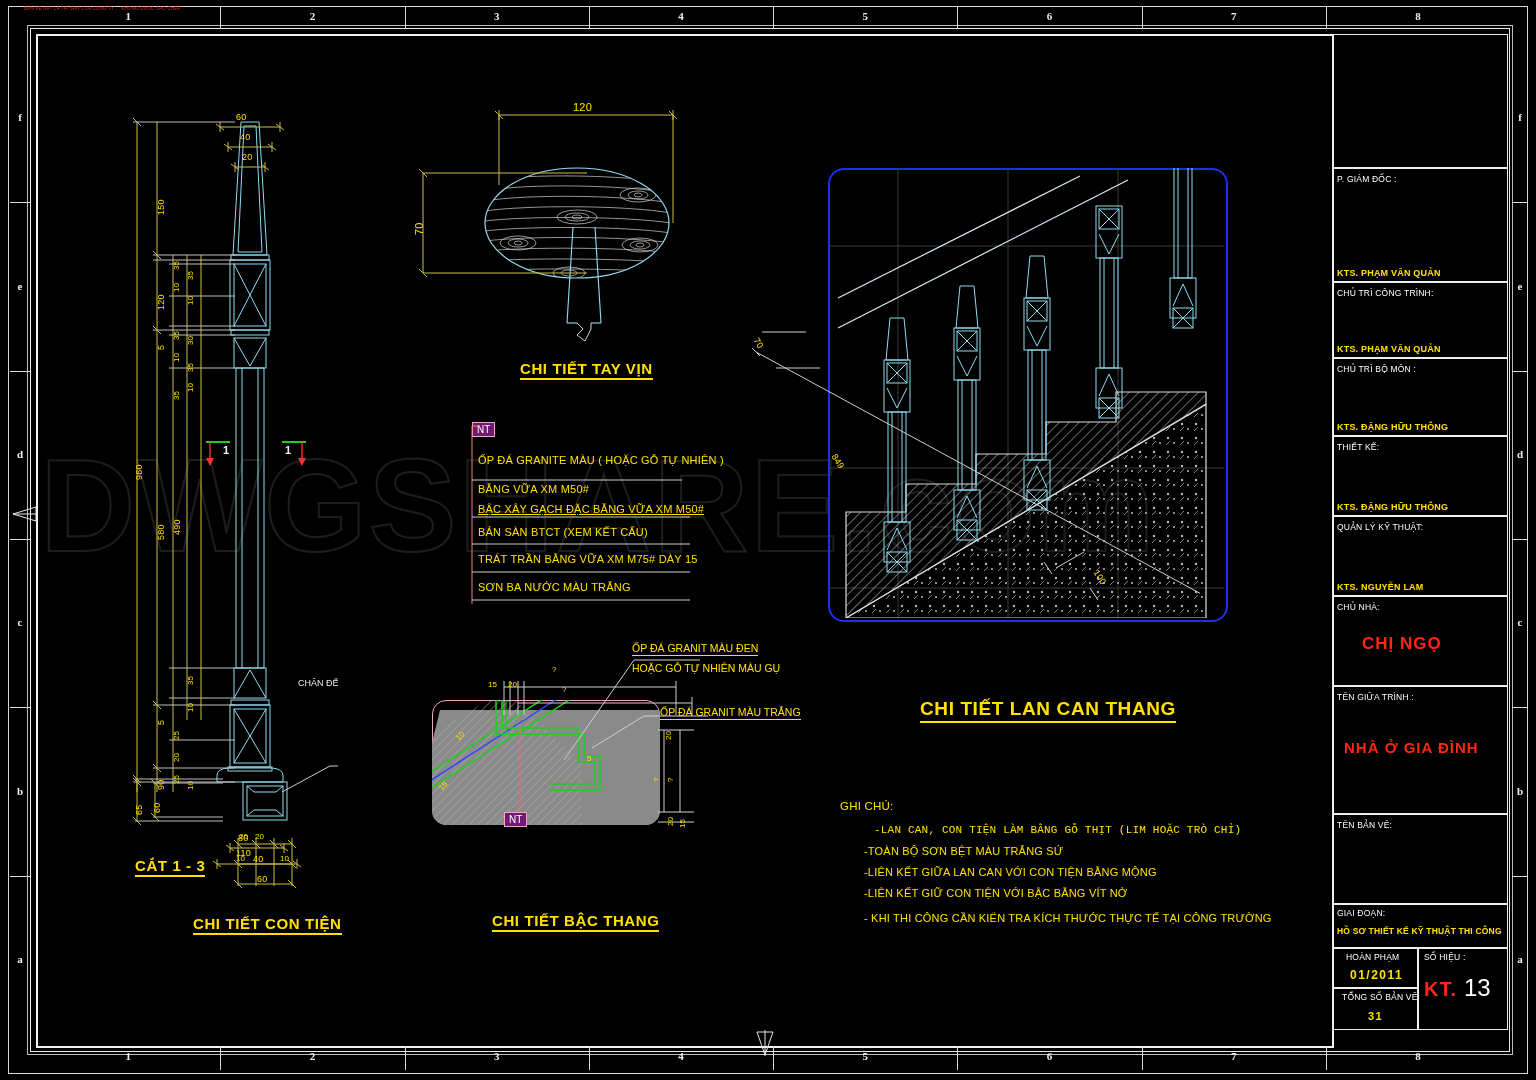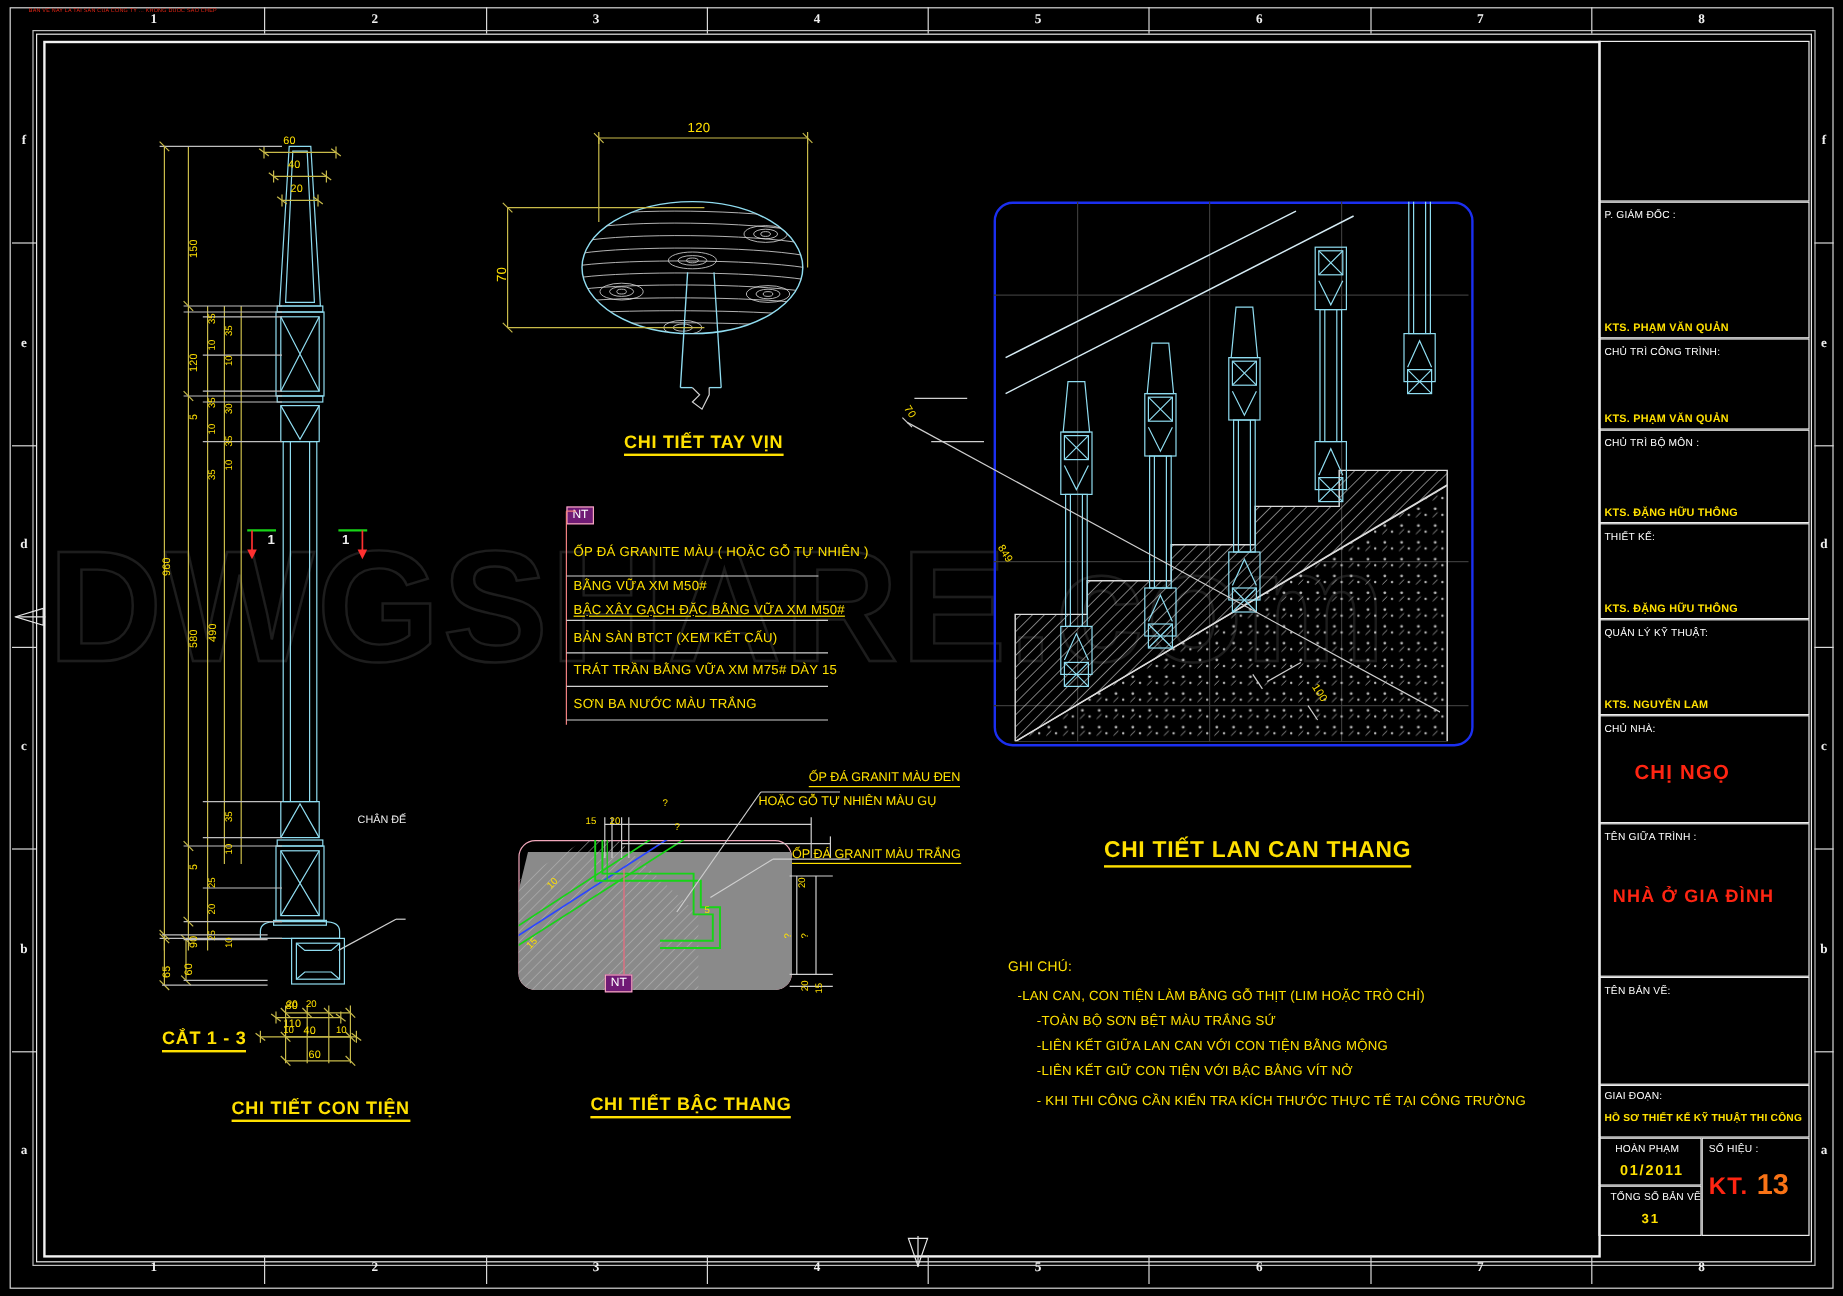--- a/index.html
+++ b/index.html
@@ -680,29 +680,29 @@
   <div class="abs" style="left:540px;top:648px;width:180px;height:120px;">
     <svg width="180" height="120">
       <g stroke="#cfcfcf" stroke-width="1">
         <line x1="24" y1="112" x2="94" y2="12"></line>
         <line x1="94" y1="12" x2="160" y2="12"></line>
         <line x1="52" y1="100" x2="104" y2="68"></line>
         <line x1="104" y1="68" x2="168" y2="68"></line>
       </g>
     </svg>
   </div>
-  <div class="t note-w" style="left:632px;top:642px;border-bottom:1px solid #ffe000;padding-bottom:1px;margin-left:42px;">ỐP ĐÁ GRANIT MÀU ĐEN</div>
+  <div class="t note-w" style="left:632px;top:642px;border-bottom:1px solid #ffe000;padding-bottom:1px;">ỐP ĐÁ GRANIT MÀU ĐEN</div>
   <div class="t note-w" style="left:632px;top:662px;">HOẶC GỖ TỰ NHIÊN MÀU GỤ</div>
   <div class="t note-w" style="left:660px;top:706px;border-bottom:1px solid #ffe000;padding-bottom:1px;">ỐP ĐÁ GRANIT MÀU TRẮNG</div>
 
   <div class="t title-yel" style="left:492px;top:912px;">CHI TIẾT BẬC THANG</div>
 
   <div class="abs" style="left:840px;top:800px;width:420px;height:140px;">
     <div class="t note" style="left:0;top:0;font-size:11.5px;">GHI CHÚ:</div>
-    <div class="t note" style="left:8px;top:24px;">-LAN CAN, CON TIỆN LÀM BẰNG GỖ THỊT (LIM HOẶC TRÒ CHỈ)</div>
+    <div class="t note" style="left:34px;top:24px;font-family:Liberation Mono, monospace;">-LAN CAN, CON TIỆN LÀM BẰNG GỖ THỊT (LIM HOẶC TRÒ CHỈ)</div>
     <div class="t note" style="left:24px;top:45px;">-TOÀN BỘ SƠN BỆT MÀU TRẮNG SỨ</div>
     <div class="t note" style="left:24px;top:66px;">-LIÊN KẾT GIỮA LAN CAN VỚI CON TIỆN BẰNG MỘNG</div>
     <div class="t note" style="left:24px;top:87px;">-LIÊN KẾT GIỮ CON TIỆN VỚI BẬC BẰNG VÍT NỞ</div>
     <div class="t note" style="left:24px;top:112px;">- KHI THI CÔNG CẦN KIỂN TRA KÍCH THƯỚC THỰC TẾ TẠI CÔNG TRƯỜNG</div>
   </div>
 
   <div class="tb">
 
     <div class="tb-cell" style="left:0;top:0;width:176px;height:134px;"></div>
 
@@ -746,16 +746,16 @@
     <div class="tb-lbl" style="left:14px;top:918px;">HOÀN PHẠM</div>
     <div class="tb-val" style="left:18px;top:934px;font-size:12px;letter-spacing:1.5px;">01/2011</div>
 
     <div class="tb-cell" style="left:0;top:954px;width:86px;height:42px;"></div>
     <div class="tb-lbl" style="left:10px;top:958px;">TỔNG SỐ BẢN VẼ</div>
     <div class="tb-val" style="left:36px;top:976px;font-size:11px;letter-spacing:1.5px;">31</div>
 
     <div class="tb-cell" style="left:86px;top:914px;width:90px;height:82px;"></div>
     <div class="tb-lbl" style="left:92px;top:918px;">SỐ HIỆU :</div>
     <div class="tb-red" style="left:92px;top:944px;font-size:20px;">KT.</div>
-    <div class="abs" style="left:132px;top:940px;color:#f97316;font-weight:700;font-size:24px;">13</div>
+    <div class="abs" style="left:132px;top:940px;color:#ffffff;font-weight:400;font-size:24px;">13</div>
   </div>
 
 </div>
 
 </body></html>

